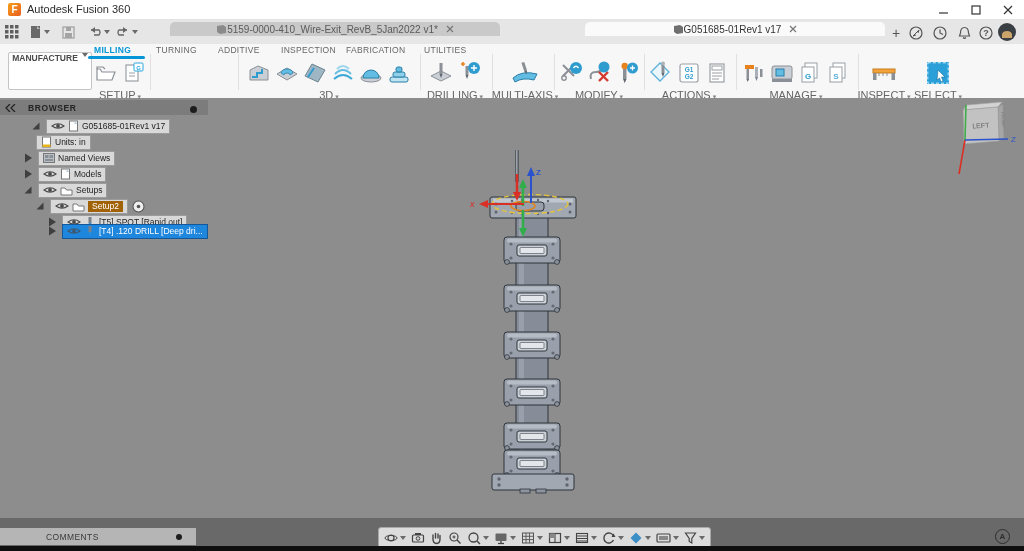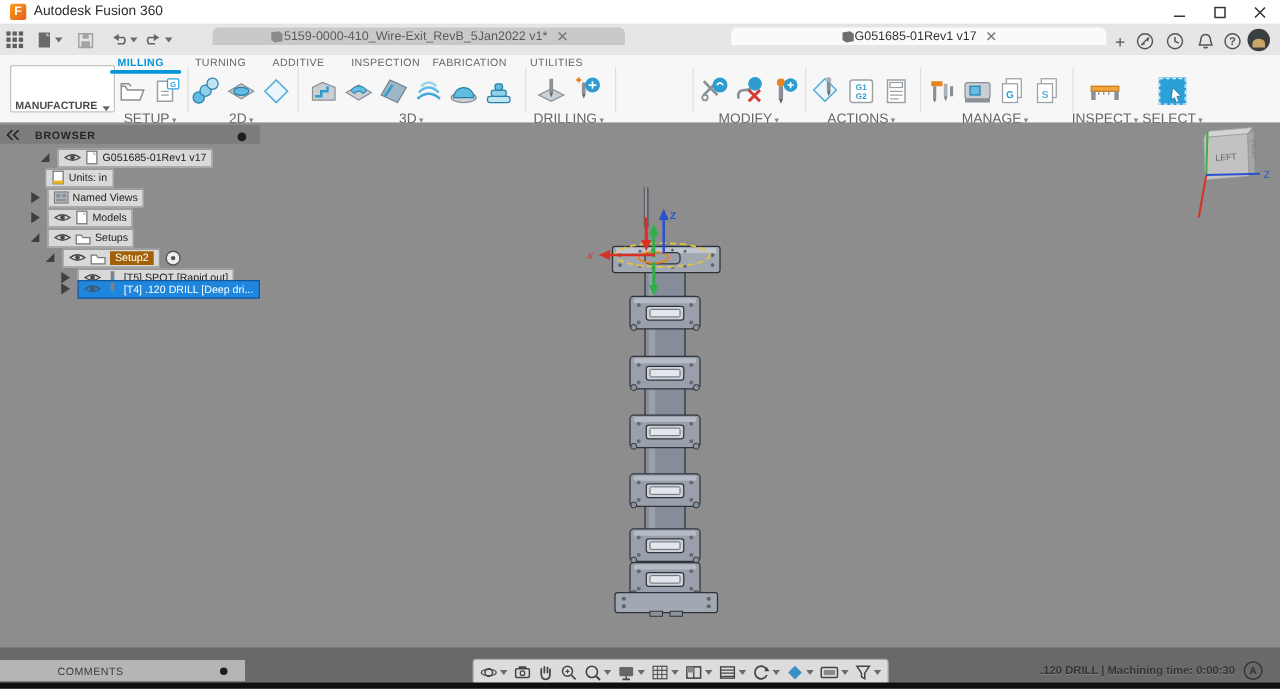--- a/index.html
+++ b/index.html
@@ -21,21 +21,21 @@
   #tab1{left:170px;width:330px;background:#c9c9c9;color:#5a5a5a;}
   #tab2{left:585px;width:300px;background:#fafafa;color:#333;}
   .tabx{margin-left:8px;display:flex;align-items:center;}
   #newtab{left:888px;top:6px;width:16px;height:16px;font-size:14px;color:#555;text-align:center;line-height:15px;}
   .rico{top:5px;width:16px;height:16px;display:flex;align-items:center;justify-content:center;}
   #avatar{left:998px;top:3px;width:18px;height:18px;border-radius:50%;background:#3a3f44;overflow:hidden;}
   #avatar div{width:10px;height:7px;background:#caa468;border-radius:50% 50% 0 0;margin:8px auto 0;}
   
   #ribbon{left:0;top:44px;width:1024px;height:54px;background:#f7f7f7;border-bottom:1px solid #cfcfcf;}
   #wsbtn{left:8px;top:8px;width:82px;height:36px;background:#fff;border:1px solid #c4c4c4;border-radius:2px;
-         display:flex;align-items:flex-end;justify-content:center;gap:4px;font-size:8.5px;font-weight:bold;color:#4a4a4a;}
+         display:flex;align-items:flex-start;justify-content:center;gap:4px;font-size:8.5px;font-weight:bold;color:#4a4a4a;}
   .rtab{top:1px;font-size:8.5px;color:#666;letter-spacing:.3px;}
   .rtab.active{color:#0696d7;font-weight:bold;}
   #underline{left:88px;top:12px;width:57px;height:3px;background:#0696d7;border-radius:2px;}
   .rgroup{top:14px;display:flex;flex-direction:column;align-items:center;}
   .ricons{display:flex;align-items:flex-end;gap:2px;height:28px;}
   .rlabel{font-size:11px;color:#666;margin-top:3px;white-space:nowrap;}
   .rlabel::after{content:" ▾";font-size:7px;color:#888;}
   .rsep{top:10px;width:1px;height:36px;background:#e0e0e0;}
   
   #viewport{left:0;top:98px;width:1024px;height:448px;background:#8d8d8d;}
@@ -245,37 +245,20 @@
             <line x1="8" y1="13" x2="14" y2="13" stroke="#9aa0a6"></line>
             <line x1="8" y1="16" x2="14" y2="16" stroke="#9aa0a6"></line>
             <rect x="13" y="3" width="9" height="8" rx="1" fill="#fff" stroke="#2ba8e0"></rect>
             <text x="17.5" y="9.5" font-size="6" fill="#2ba8e0" font-weight="bold" text-anchor="middle">G</text>
           </svg>
       </div>
       <div class="rlabel">SETUP</div>
     </div>
     <div class="rsep abs" style="left:150px"></div>
 
-    <div class="rgroup abs" style="left:152px;width:82px">
-      <div class="ricons">
-        <svg width="26" height="26">
-            <circle cx="7" cy="18" r="4.5" fill="#63bde2" stroke="#2a7fa8"></circle>
-            <circle cx="12.5" cy="12.5" r="4.5" fill="#8fd0ea" stroke="#2a7fa8"></circle>
-            <circle cx="18" cy="7" r="4.5" fill="#bfe5f3" stroke="#2a7fa8"></circle>
-          </svg>
-        <svg width="26" height="26">
-            <path d="M3,13 L13,7 L23,13 L13,19 Z" fill="#c9cfd5" stroke="#8b9096"></path>
-            <ellipse cx="13" cy="13" rx="6" ry="3.2" fill="#63bde2" stroke="#2a7fa8"></ellipse>
-          </svg>
-        <svg width="26" height="26">
-            <polygon points="13,4 22,13 13,22 4,13" fill="#eaf6fb" stroke="#5ab0d8" stroke-width="1.4"></polygon>
-          </svg>
-      </div>
-      <div class="rlabel">2D</div>
-    </div>
     <div class="rsep abs" style="left:238px"></div>
 
     <div class="rgroup abs" style="left:242px;width:174px">
       <div class="ricons">
         <svg width="26" height="26">
             <path d="M4,20 L4,10 L12,6 L22,10 L22,20 Z" fill="#c9cfd5" stroke="#8b9096"></path>
             <path d="M6,17 L11,17 L11,13 L16,13 L16,9" fill="none" stroke="#2f9cd0" stroke-width="2"></path>
           </svg>
         <svg width="26" height="26">
             <path d="M3,14 L13,8 L23,14 L13,20 Z" fill="#c9cfd5" stroke="#8b9096"></path>
@@ -316,20 +299,32 @@
             <polygon points="9.5,15 12.5,15 11,19" fill="#5f666d"></polygon>
             <circle cx="18" cy="8" r="6" fill="#2f9cd0"></circle>
             <path d="M15,8 L21,8 M18,5 L18,11" stroke="#fff" stroke-width="1.4"></path>
             <path d="M5,4 L9,4 M7,2 L7,6" stroke="#e8821e" stroke-width="1.6"></path>
           </svg>
       </div>
       <div class="rlabel">DRILLING</div>
     </div>
     <div class="rsep abs" style="left:492px"></div>
 
+    <div class="rgroup abs" style="left:496px;width:58px">
+      <div class="ricons">
+        <svg width="30" height="26">
+            <path d="M3,18 Q12,10 27,14 L24,20 Q13,17 5,22 Z" fill="#63bde2" stroke="#2a7fa8"></path>
+            <g transform="rotate(-18 15 9)">
+              <rect x="13.5" y="2" width="3" height="9" fill="#8b9096"></rect>
+              <polygon points="13.5,11 16.5,11 15,14.5" fill="#5f666d"></polygon>
+            </g>
+          </svg>
+      </div>
+      <div class="rlabel">MULTI-AXIS</div>
+    </div>
     <div class="rsep abs" style="left:554px"></div>
 
     <div class="rgroup abs" style="left:558px;width:82px">
       <div class="ricons">
         <svg width="26" height="26">
             <path d="M5,5 L16,16 M16,5 L5,16" stroke="#8b9096" stroke-width="2"></path>
             <circle cx="6" cy="18" r="2.2" fill="none" stroke="#8b9096" stroke-width="1.4"></circle>
             <circle cx="18" cy="8" r="6" fill="#2f9cd0"></circle>
             <path d="M15.5,8 Q18,4.5 20.5,8" fill="none" stroke="#fff" stroke-width="1.4"></path>
           </svg>
@@ -714,18 +709,17 @@
           <i class="car"></i>
         </span>
       <span class="nv">
           <svg width="13" height="14">
             <polygon points="1.5,2 11.5,2 7.8,7.5 7.8,12 5.2,10.5 5.2,7.5" fill="none" stroke="#444" stroke-width="1.2"></polygon>
           </svg>
           <i class="car"></i>
         </span>
     </div>
 
-    <div id="statustext" class="abs">.120 DRILL | Machining time: 0:00:30</div>
     <div id="abadge" class="abs">A</div>
   </div>
 
   <div id="bottomstrip" class="abs"></div>
 </div>
 
 </body></html>

